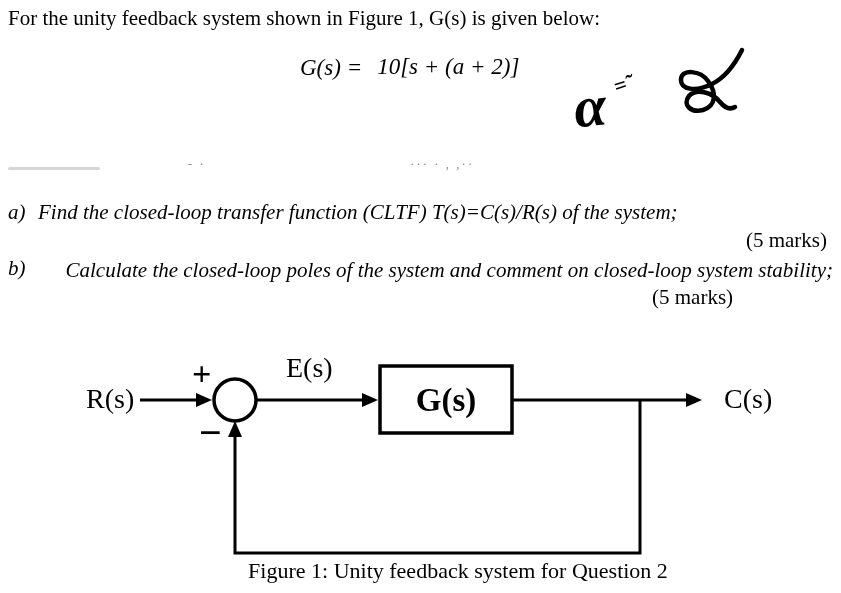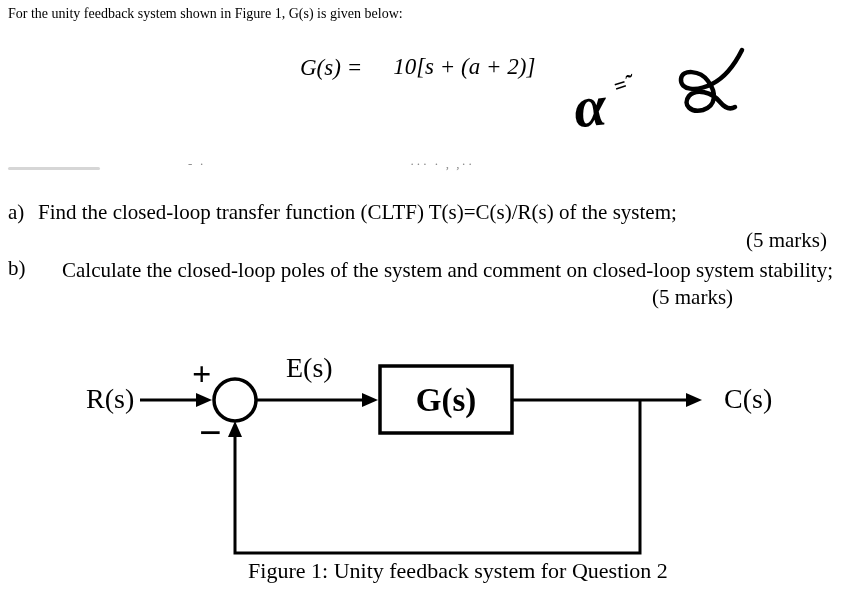--- a/index.html
+++ b/index.html
@@ -6,27 +6,27 @@
   body {
     width: 841px; height: 593px;
     background: #ffffff;
     font-family: "Liberation Serif", "DejaVu Serif", serif;
     color: #000;
   }
   .page { position: relative; width: 841px; height: 593px; background: #fff; overflow: hidden; }
 
   .intro {
     position: absolute; left: 8px; top: 6px;
-    font-size: 14px; white-space: nowrap;
+    font-size: 21px; white-space: nowrap;
   }
 
   
   .formula {
     position: absolute; left: 300px; top: 54px;
-    display: flex; align-items: center; gap: 26px;
+    display: flex; align-items: center; gap: 10px;
     font-style: italic; font-size: 23px;
   }
   .frac { display: flex; align-items: flex-end; line-height: 1.1; }
   .frac .num { padding: 0 5px 3px 5px; }
   .frac .den { border-top: 1.6px solid #000; padding: 3px 5px 0 5px; }
 
   
   .alpha-note {
     position: absolute; left: 574px; top: 78px;
     transform: rotate(-6deg);
@@ -38,21 +38,21 @@
     font-size: 22px; font-weight: 700; transform: rotate(-12deg);
   }
   .doodle-wrap { position: absolute; left: 672px; top: 46px; }
 
   
   .artifact { position: absolute; color: #8a8a8a; font-size: 13px; letter-spacing: 2px; }
   .artifact-bar { position: absolute; left: 8px; top: 167px; width: 92px; height: 3px;
     background: #b5b5b5; opacity: .55; border-radius: 2px; }
 
   
-  .q { position: absolute; left: 8px; font-size: 21px; }
+  .q { position: absolute; left: 8px; font-size: 21px; font-style: italic; }
   .q .lbl { display: inline-block; width: 30px; }
   .q-a { top: 200px; white-space: nowrap; }
   .marks-a { position: absolute; right: 14px; top: 228px; font-size: 21px; }
   .q-b { top: 256px; display: flex; }
   .q-b .txt { width: 795px; line-height: 1.35; text-align: right; }
   .marks-b { position: absolute; left: 652px; top: 285px; font-size: 21px; }
 
   
   .diagram { position: absolute; left: 0; top: 345px; }
   svg text { font-family: "Liberation Serif", "DejaVu Serif", serif; fill: #000; }

